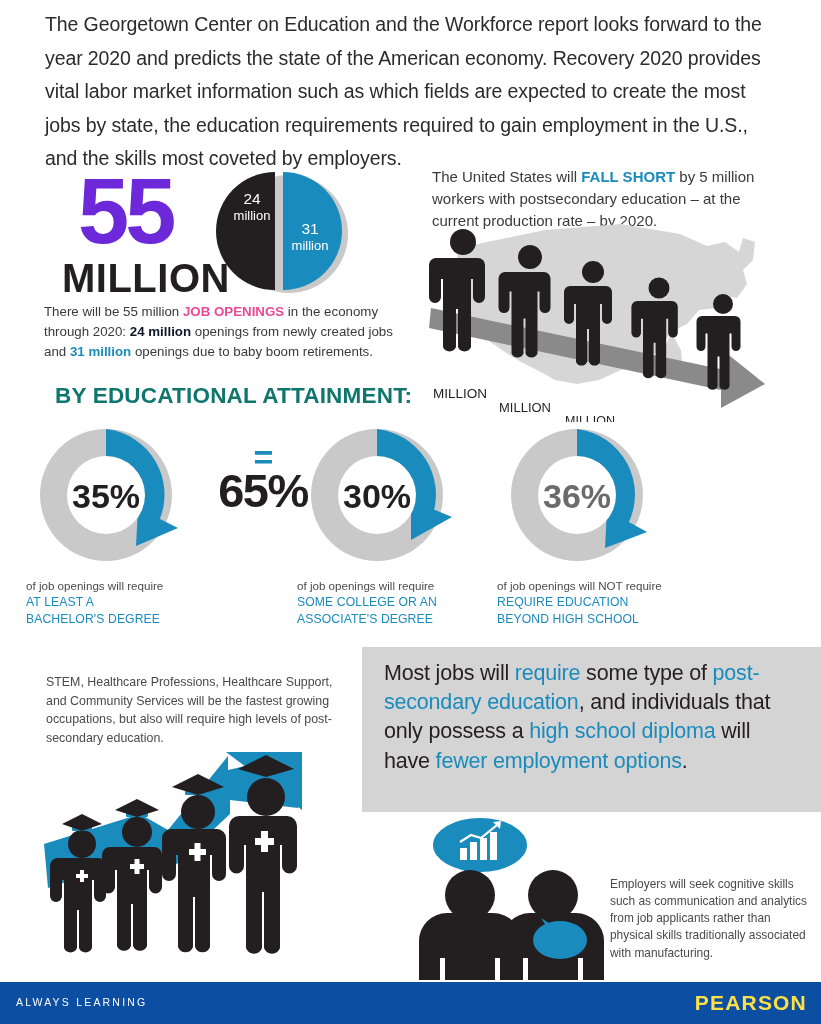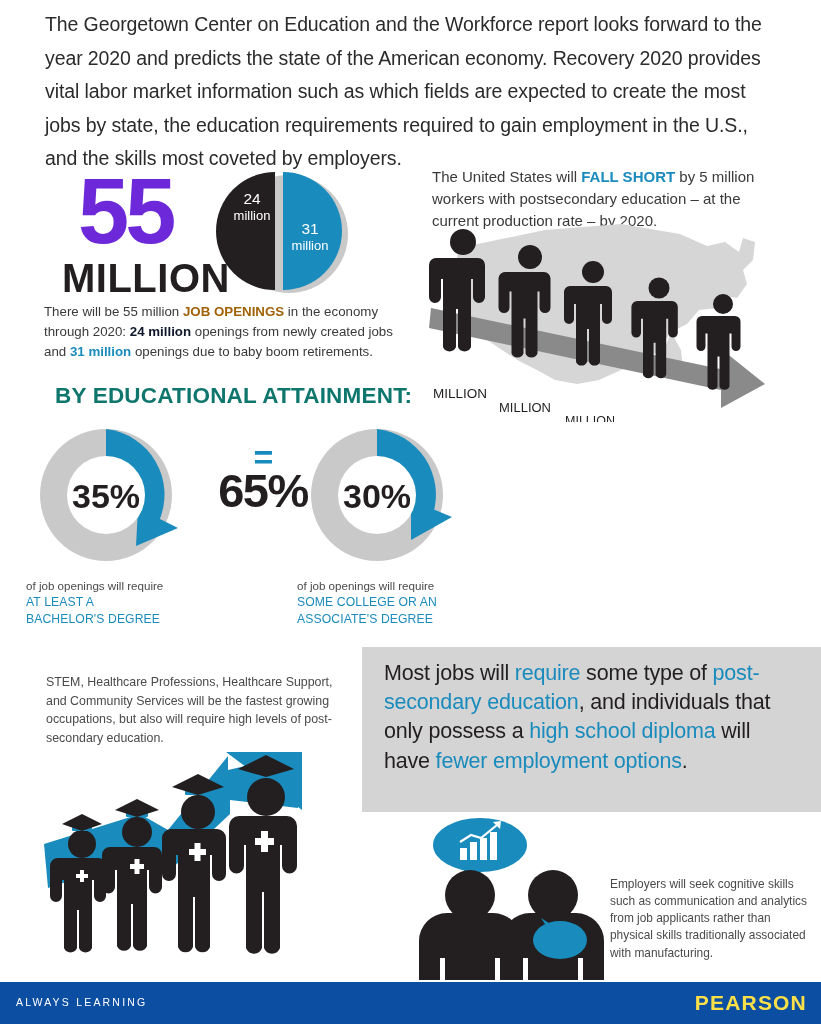--- a/index.html
+++ b/index.html
@@ -125,21 +125,21 @@
 
       <path d="M 70 63 L 70 4 A 59 59 0 0 0 70 122 Z" fill="#231f20"></path>
       <text x="47" y="36" fill="#ffffff" font-size="15.5" font-family="Liberation Sans, sans-serif" text-anchor="middle">24</text>
       <text x="47" y="52" fill="#ffffff" font-size="13" font-family="Liberation Sans, sans-serif" text-anchor="middle">million</text>
       <text x="105" y="66" fill="#ffffff" font-size="15.5" font-family="Liberation Sans, sans-serif" text-anchor="middle">31</text>
       <text x="105" y="82" fill="#ffffff" font-size="13" font-family="Liberation Sans, sans-serif" text-anchor="middle">million</text>
     </svg>
   </div>
 
   <p id="openings-text">
-    <span>There will be 55 million </span><span style="color:#a16207;font-weight:700">JOB OPENINGS</span><span> in the economy through 2020: </span><span style="color:#0f172a;font-weight:700">24 million</span><span> openings from newly created jobs and </span><span style="color:#1a8bbd;font-weight:700">31 million</span><span> openings due to baby boom retirements.</span>
+    <span>There will be 55 million </span><span style="color:#ec4899;font-weight:700">JOB OPENINGS</span><span> in the economy through 2020: </span><span style="color:#0f172a;font-weight:700">24 million</span><span> openings from newly created jobs and </span><span style="color:#1a8bbd;font-weight:700">31 million</span><span> openings due to baby boom retirements.</span>
   </p>
 
   <p id="fallshort-text">
     <span>The United States will </span><span style="color:#1a8bbd;font-weight:700">FALL SHORT</span><span> by 5 million workers with postsecondary education – at the current production rate – by 2020.</span>
   </p>
 
   <div id="map-wrap">
     <svg width="396" height="210" viewBox="0 0 396 210">
 
       <path fill="#d6d6d6" d="M33,36 L120,18 L196,12 L255,22 L282,34 L300,30 L314,40 L318,26 L330,30 L328,48
@@ -214,20 +214,34 @@
       <circle cx="80" cy="75" r="39" fill="#ffffff"></circle>
       <text x="80" y="88" text-anchor="middle" font-size="34" font-weight="700" fill="#231f20" font-family="Liberation Sans, sans-serif">30%</text>
     </svg>
     <div class="donut-caption">
       <span class="cap-top">of job openings will require</span>
       <span class="cap-blue">SOME COLLEGE OR AN</span>
       <span class="cap-blue">ASSOCIATE'S DEGREE</span>
     </div>
   </div>
 
+  <div class="donut-block" id="donut2">
+    <svg class="donut-svg" width="176" height="150" viewBox="0 0 176 150">
+      <circle cx="80" cy="75" r="66" fill="#c9c9c9"></circle>
+      <path d="M80,9 A66,66 0 0 1 131,104 L80,75 Z" fill="#1a8bbd"></path>
+      <polygon points="110,90 150,112 108,128" fill="#1a8bbd"></polygon>
+      <circle cx="80" cy="75" r="39" fill="#ffffff"></circle>
+      <text x="80" y="88" text-anchor="middle" font-size="34" font-weight="700" fill="#6b6b6b" font-family="Liberation Sans, sans-serif">36%</text>
+    </svg>
+    <div class="donut-caption">
+      <span class="cap-top">of job openings will NOT require</span>
+      <span class="cap-blue">REQUIRE EDUCATION</span>
+      <span class="cap-blue">BEYOND HIGH SCHOOL</span>
+    </div>
+  </div>
 
   <p id="stem-text">STEM, Healthcare Professions, Healthcare Support, and Community Services will be the fastest growing occupations, but also will require high levels of post-secondary education.</p>
 
   <div id="grads-wrap">
     <svg width="330" height="230" viewBox="0 0 330 230">
 
       <path fill="#1a8bbd" d="M4,92 L100,62 L128,78 L188,4 L188,18 L258,2 L258,56 L190,48 L190,62 L126,122 L98,106 L8,136 Z"></path>
       <path fill="#1a8bbd" d="M186,0 L262,0 L262,58 L226,30 Z"></path>
 
       <g>

